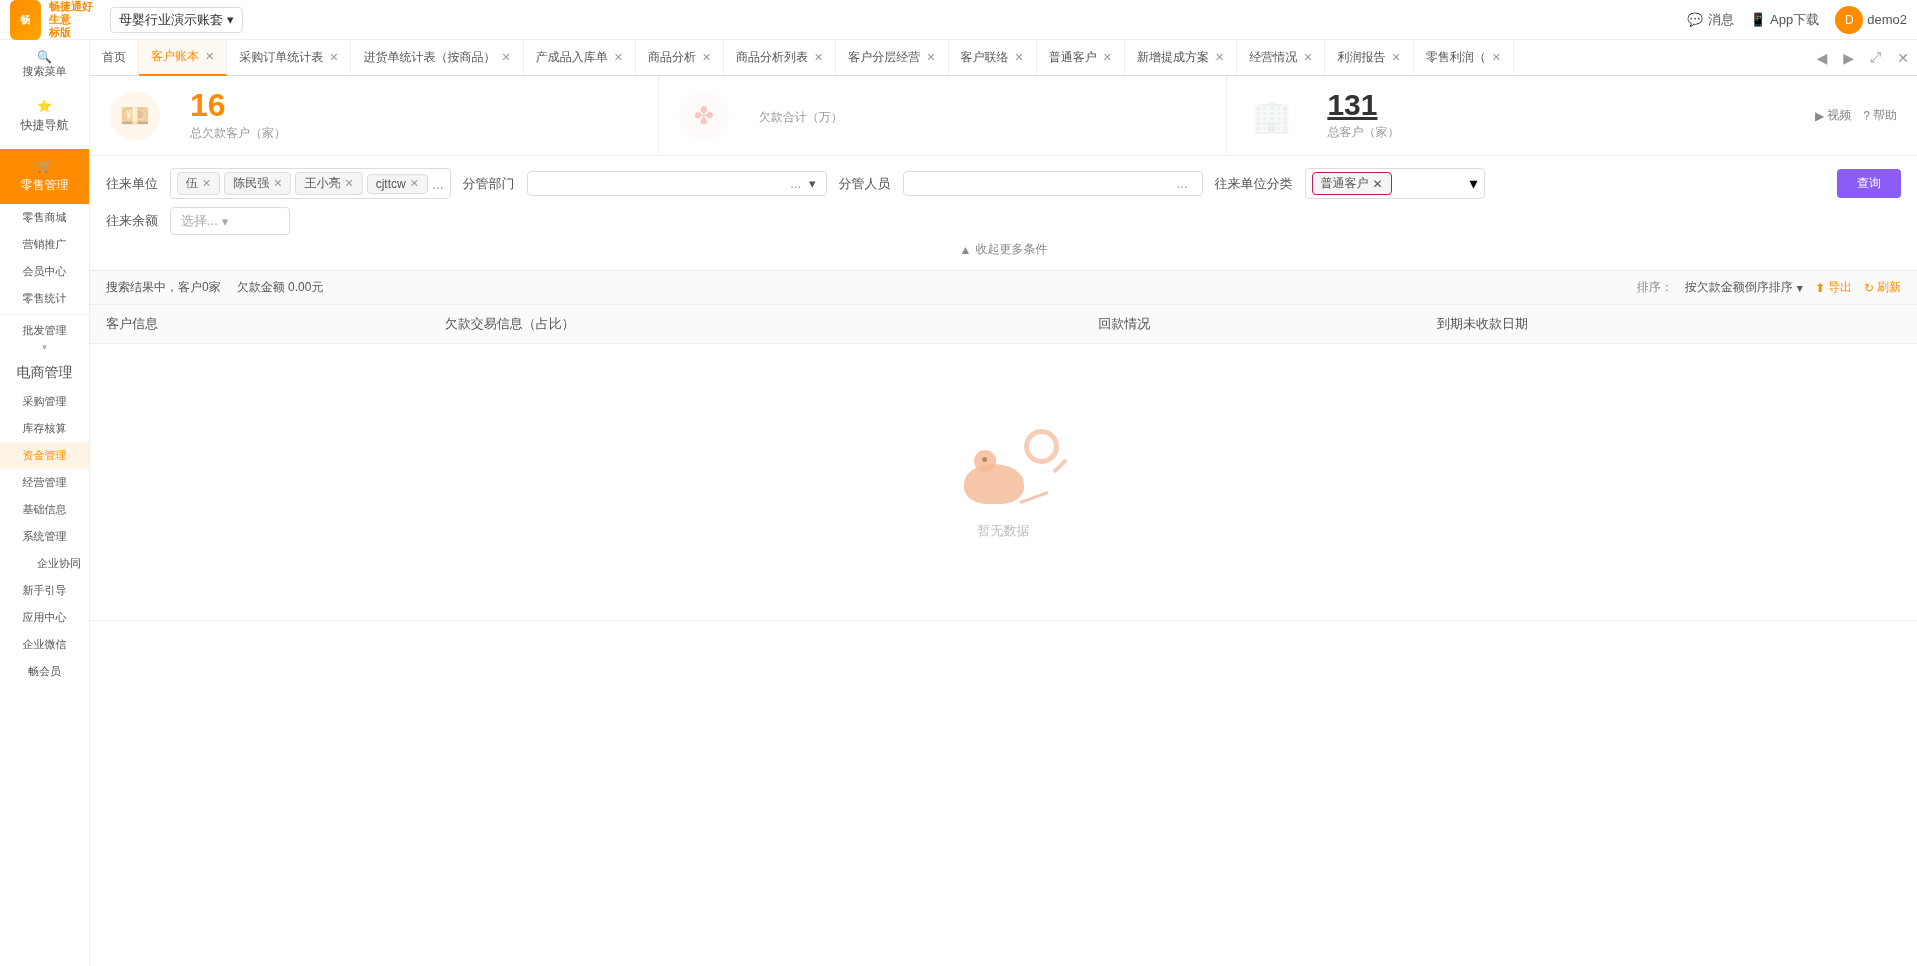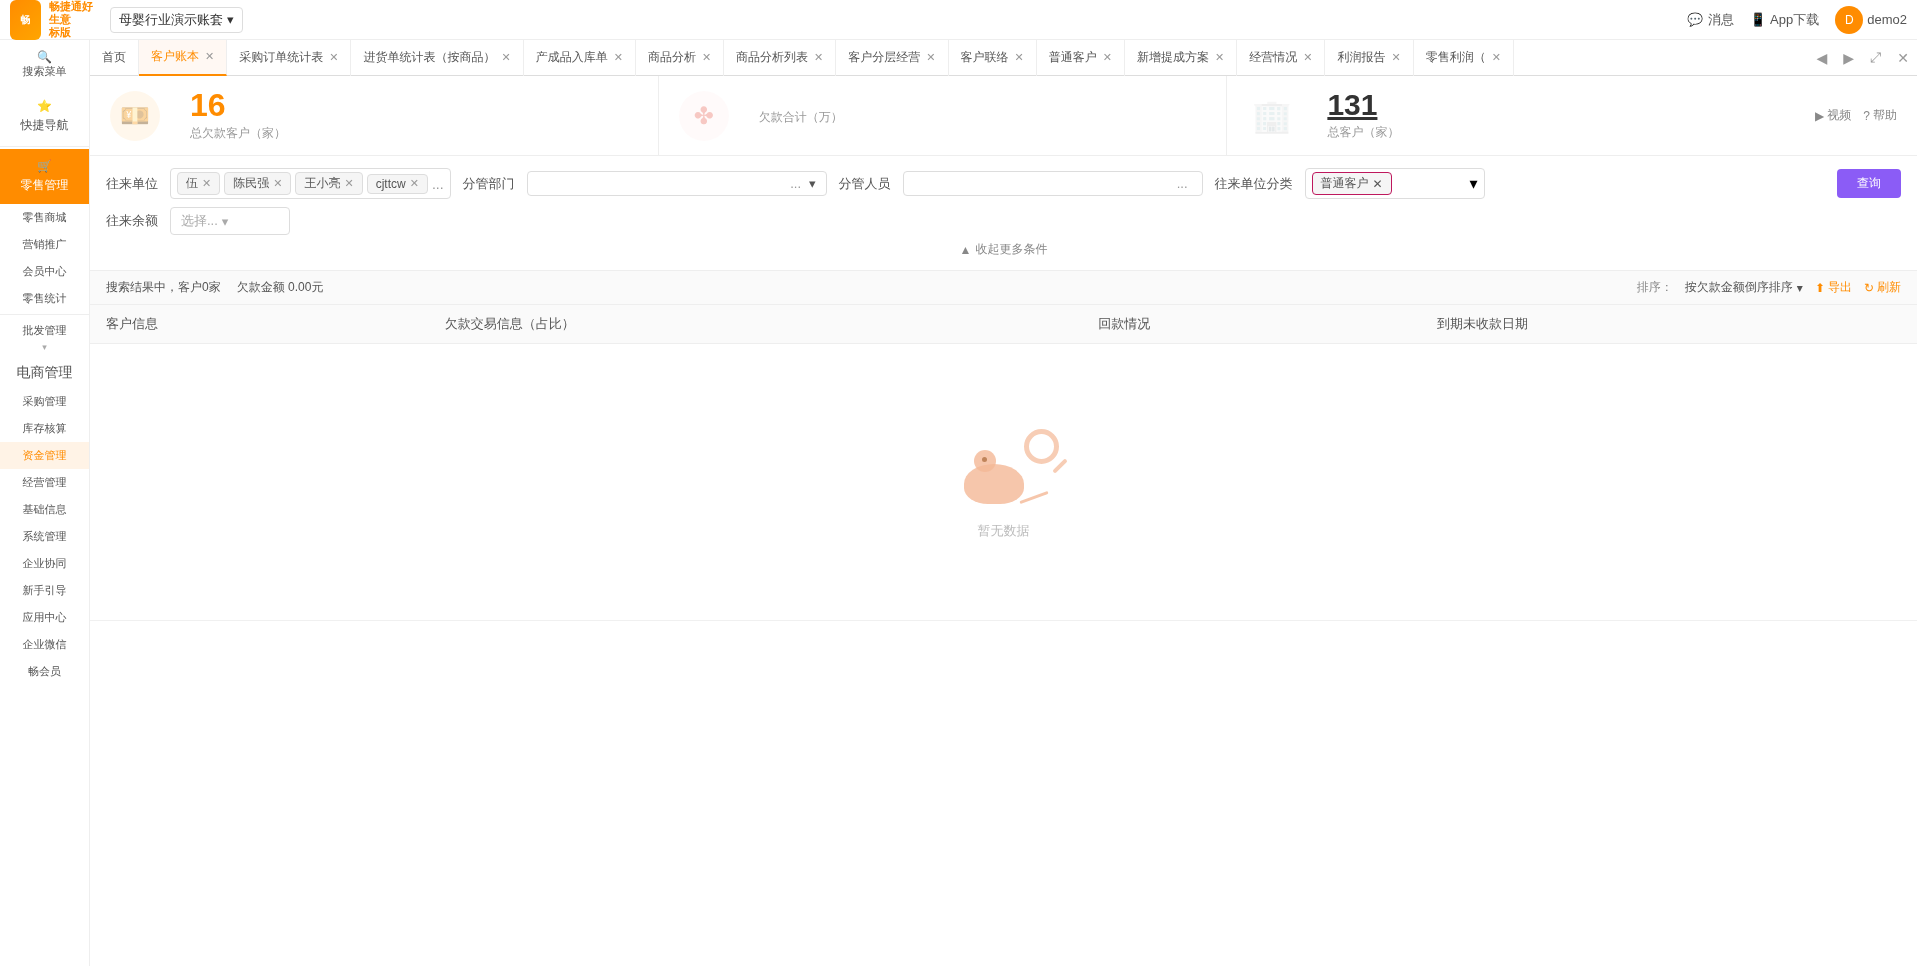--- a/index.html
+++ b/index.html
@@ -162,21 +162,21 @@
       </div>
       <div class="sidebar-nav-item" style="font-size:11px;padding:6px 0;">
         <span>经营管理</span>
       </div>
       <div class="sidebar-nav-item" style="font-size:11px;padding:6px 0;">
         <span>基础信息</span>
       </div>
       <div class="sidebar-nav-item" style="font-size:11px;padding:6px 0;">
         <span>系统管理</span>
       </div>
-      <div class="sidebar-nav-item" style="font-size:11px;padding:6px 1px;">
+      <div class="sidebar-nav-item" style="font-size:11px;padding:6px 8px;align-items:flex-end;">
         <span>企业协同</span>
       </div>
       <div class="sidebar-nav-item" style="font-size:11px;padding:6px 0;">
         <span>新手引导</span>
       </div>
       <div class="sidebar-nav-item" style="font-size:11px;padding:6px 0;">
         <span>应用中心</span>
       </div>
       <div class="sidebar-nav-item" style="font-size:11px;padding:6px 0;">
         <span>企业微信</span>

